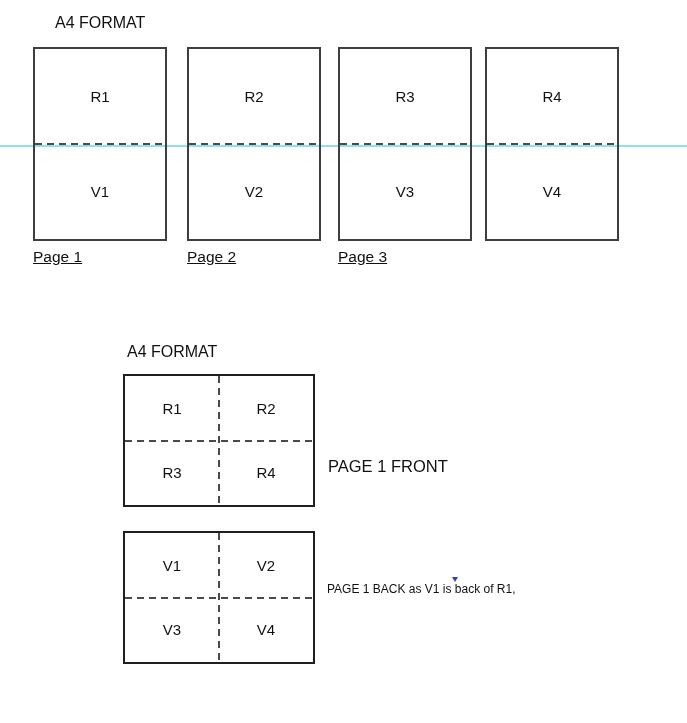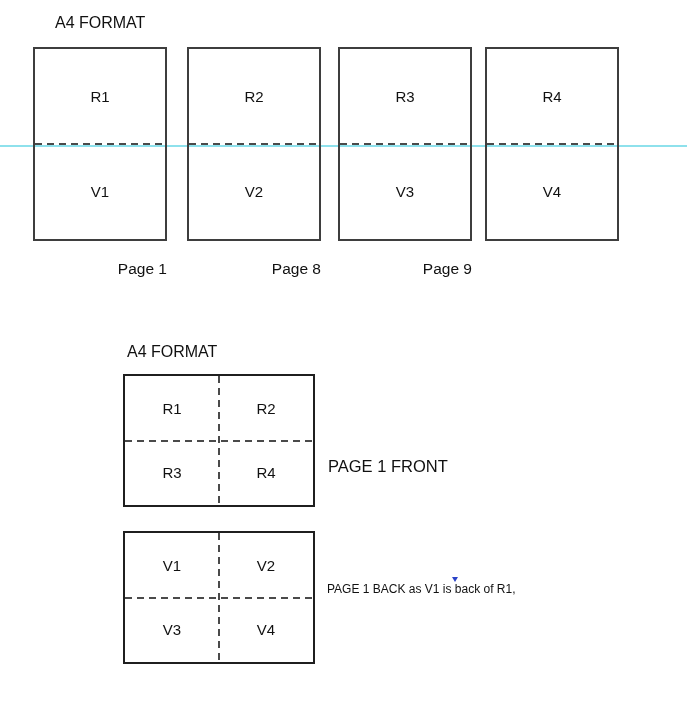--- a/index.html
+++ b/index.html
@@ -11,21 +11,21 @@
   .label{position:absolute;font-size:16px;color:var(--text,#111);white-space:nowrap;}
 
   
   .fold-line{position:absolute;left:0;top:145px;width:687px;height:2px;background:var(--fold-line,#8EE1EC);}
 
   
   .sheet{position:absolute;top:47px;width:134px;height:194px;border:2px solid var(--sheet-border,#3E3E3E);box-sizing:border-box;background:transparent;}
   .sheet .half{height:95px;display:flex;align-items:center;justify-content:center;font-size:15px;}
   .sheet .mid-dash{position:absolute;left:0;right:0;top:94px;height:2px;
     background:repeating-linear-gradient(90deg,var(--dash,#4A4A4A) 0 7px,transparent 7px 12px);}
-  .caption{position:absolute;top:260px;width:134px;text-align:right;font-size:15.5px;}
+  .caption{position:absolute;top:248px;width:134px;text-align:left;font-size:15.5px;text-decoration:underline;}
 
   
   .quad-box{position:absolute;left:123px;width:192px;height:133px;border:2px solid var(--box-border,#1F1F1F);box-sizing:border-box;
     display:grid;grid-template-columns:1fr 1fr;grid-template-rows:1fr 1fr;}
   .quad-box .cell{display:flex;align-items:center;justify-content:center;font-size:15px;}
   .quad-box .vdash{position:absolute;top:0;bottom:0;left:93px;width:2px;
     background:repeating-linear-gradient(180deg,var(--dash,#4A4A4A) 0 7px,transparent 7px 12px);}
   .quad-box .hdash{position:absolute;left:0;right:0;top:64px;height:2px;
     background:repeating-linear-gradient(90deg,var(--dash,#4A4A4A) 0 7px,transparent 7px 12px);}
 
@@ -61,22 +61,22 @@
     <div class="half">V3</div>
     <div class="mid-dash"></div>
   </div>
   <div class="sheet" style="left:485px;">
     <div class="half">R4</div>
     <div class="half">V4</div>
     <div class="mid-dash"></div>
   </div>
 
   <div class="caption" style="left:33px;">Page 1</div>
-  <div class="caption" style="left:187px;">Page 8</div>
-  <div class="caption" style="left:338px;">Page 9</div>
+  <div class="caption" style="left:187px;">Page 2</div>
+  <div class="caption" style="left:338px;">Page 3</div>
 
   <div class="label" style="left:127px;top:343px;">A4 FORMAT</div>
 
   <div class="quad-box" style="top:374px;">
     <div class="cell">R1</div>
     <div class="cell">R2</div>
     <div class="cell">R3</div>
     <div class="cell">R4</div>
     <div class="vdash"></div>
     <div class="hdash"></div>

